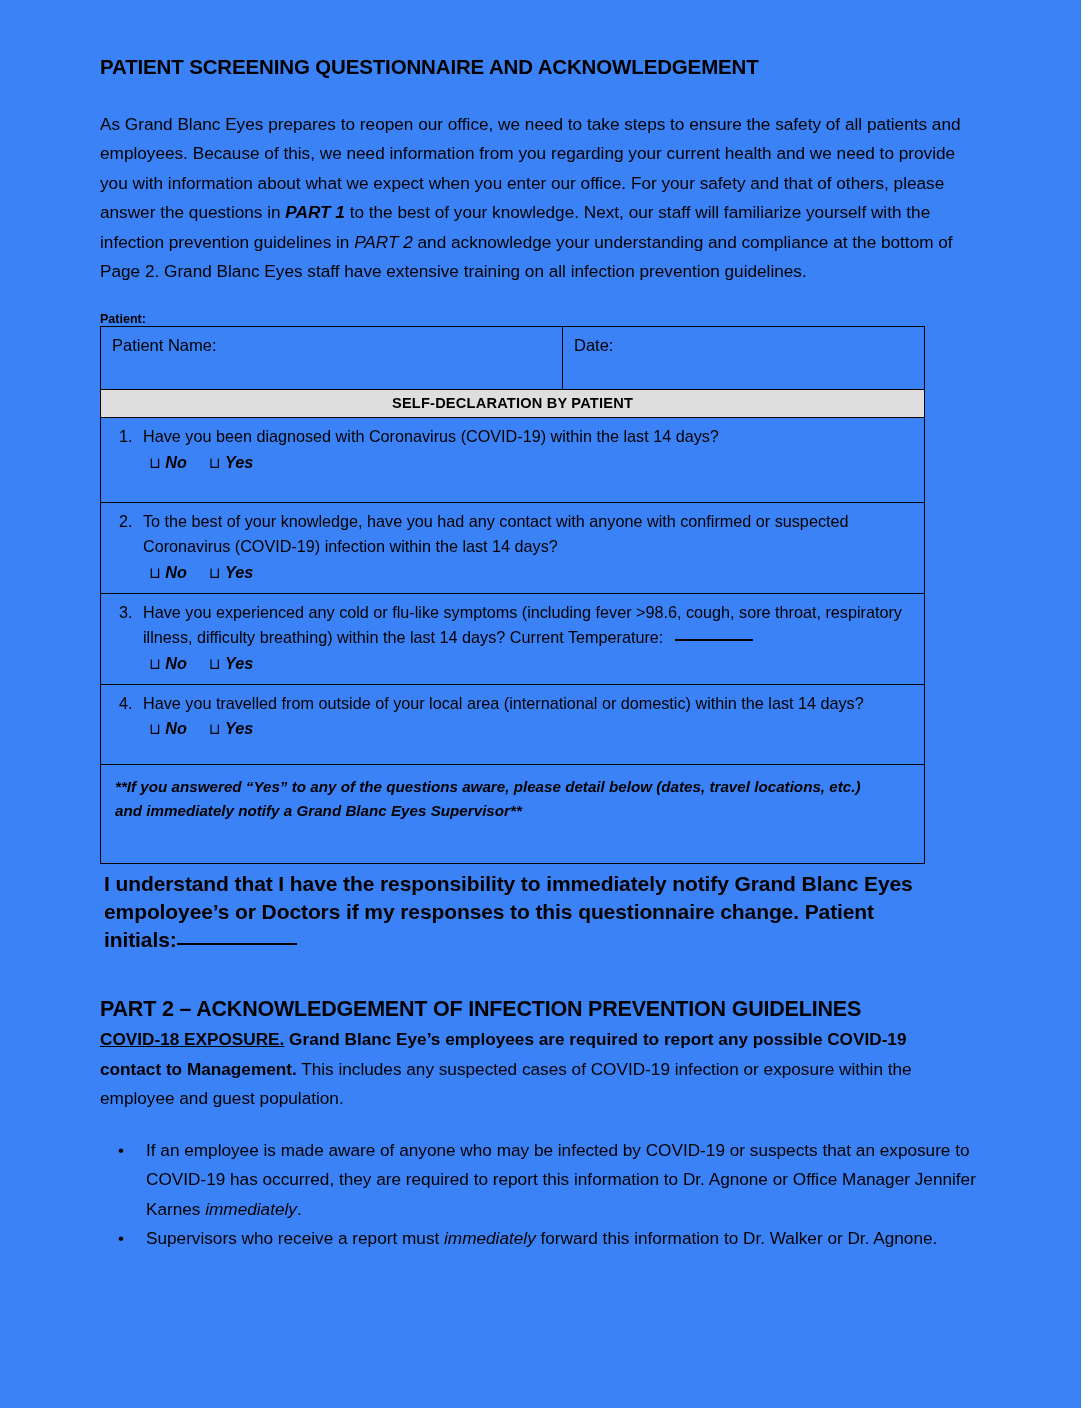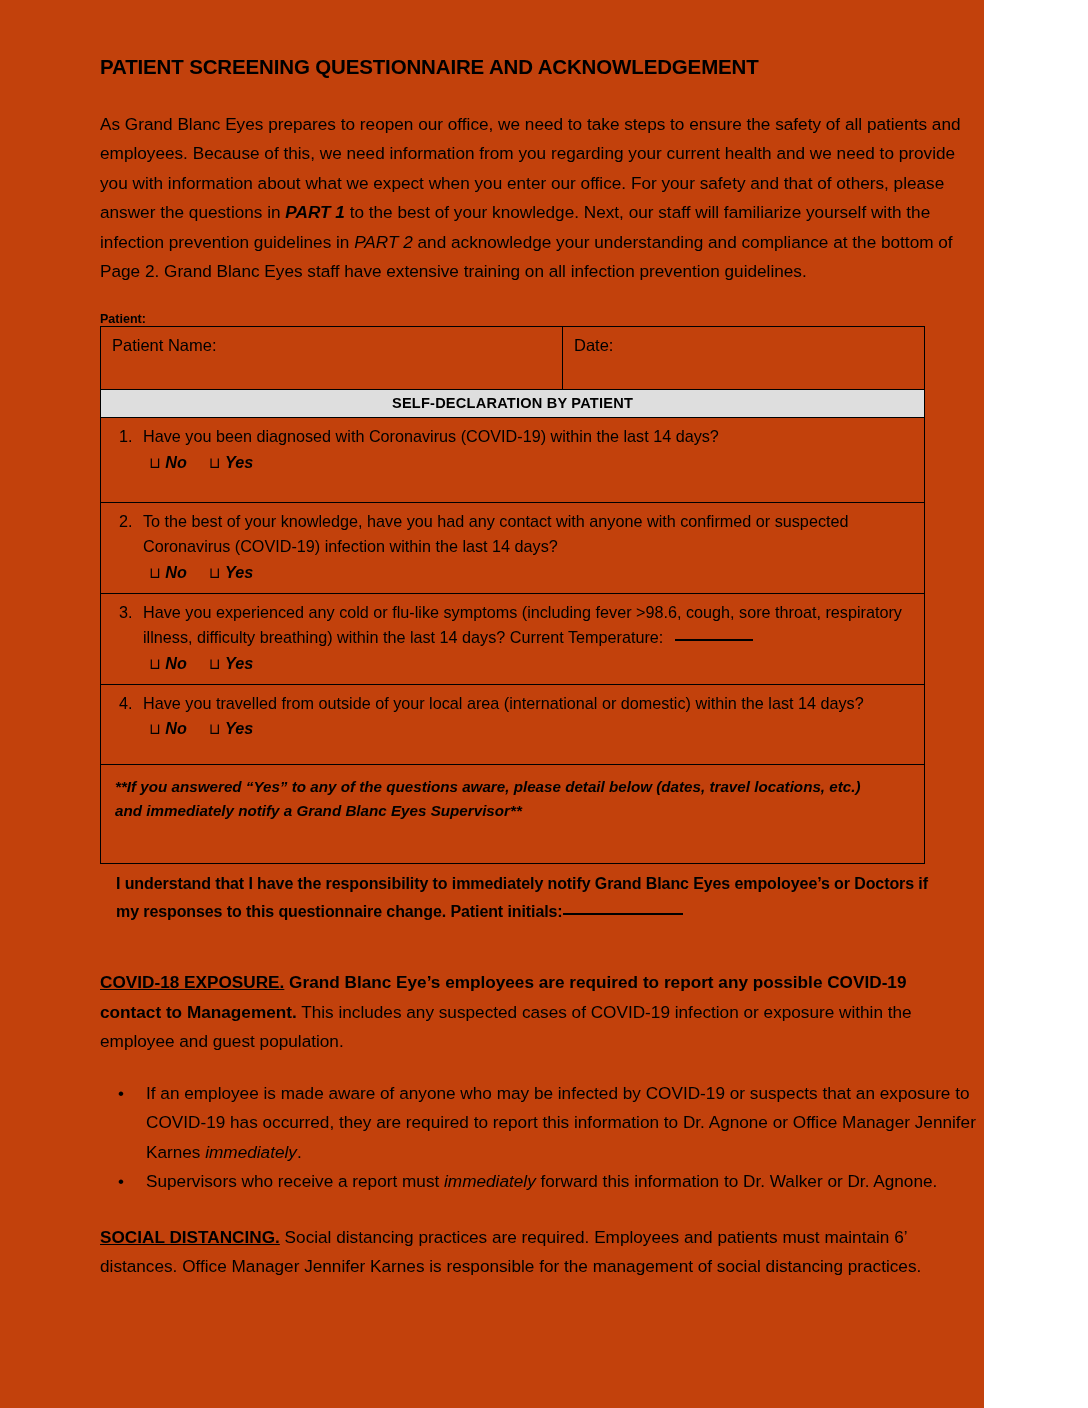--- a/index.html
+++ b/index.html
@@ -9,23 +9,23 @@
   }
   body {
     width: 1088px;
     height: 1408px;
     font-family: "Liberation Sans", sans-serif;
     color: #000000;
     -webkit-font-smoothing: none;
   }
   .page {
     position: relative;
-    width: 984px;
+    width: 1081px;
     height: 1408px;
-    background: #c2410c;
+    background: #3b82f6;
     box-sizing: border-box;
     padding: 0;
   }
   .content {
     position: absolute;
     left: 100px;
     top: 55px;
     width: 870px;
   }
 
@@ -140,24 +140,24 @@
   }
   .note-text {
     font-style: italic;
     font-weight: bold;
     font-size: 15.2px;
     line-height: 24px;
   }
 
   
   .understand {
-    font-size: 16px;
+    font-size: 21px;
     font-weight: bold;
     line-height: 28px;
-    margin: 6px 0 0 16px;
+    margin: 6px 0 0 4px;
     letter-spacing: -0.1px;
     width: 830px;
   }
   .init-line {
     display: inline-block;
     width: 120px;
     border-bottom: 2.4px solid #000;
     vertical-align: 2px;
   }
 
@@ -313,28 +313,28 @@
           </td>
         </tr>
       </tbody>
     </table>
 
     <p class="understand"><span>I understand that I have the responsibility to immediately notify Grand Blanc Eyes empoloyee’s or Doctors if my responses to this questionnaire change. Patient initials:</span><span class="init-line"></span></p>
 
 
     <div class="spacer-emp"></div>
 
+    <h2 class="part-heading">PART 2 – ACKNOWLEDGEMENT OF INFECTION PREVENTION GUIDELINES</h2>
 
     <p class="p2-body"><span class="u-bold">COVID-18 EXPOSURE.</span><span class="b"> Grand Blanc Eye’s employees are required to report any possible COVID-19 contact to Management.</span><span> This includes any suspected cases of COVID-19 infection or exposure within the employee and guest population.</span></p>
 
     <ul class="bullets">
       <li>
         <span class="bullet-dot">•</span><span>If an employee is made aware of anyone who may be infected by COVID-19 or suspects that an exposure to COVID-19 has occurred, they are required to report this information to Dr. Agnone or Office Manager Jennifer Karnes </span><span class="it">immediately</span><span>.</span>
       </li>
       <li>
         <span class="bullet-dot">•</span><span>Supervisors who receive a report must </span><span class="it">immediately</span><span> forward this information to Dr. Walker or Dr. Agnone.</span>
       </li>
     </ul>
 
-    <p class="social"><span class="u-bold">SOCIAL DISTANCING.</span><span> Social distancing practices are required. Employees and patients must maintain 6’ distances. Office Manager Jennifer Karnes is responsible for the management of social distancing practices.</span></p>
 
   </div>
 </div>
 
 </body></html>

